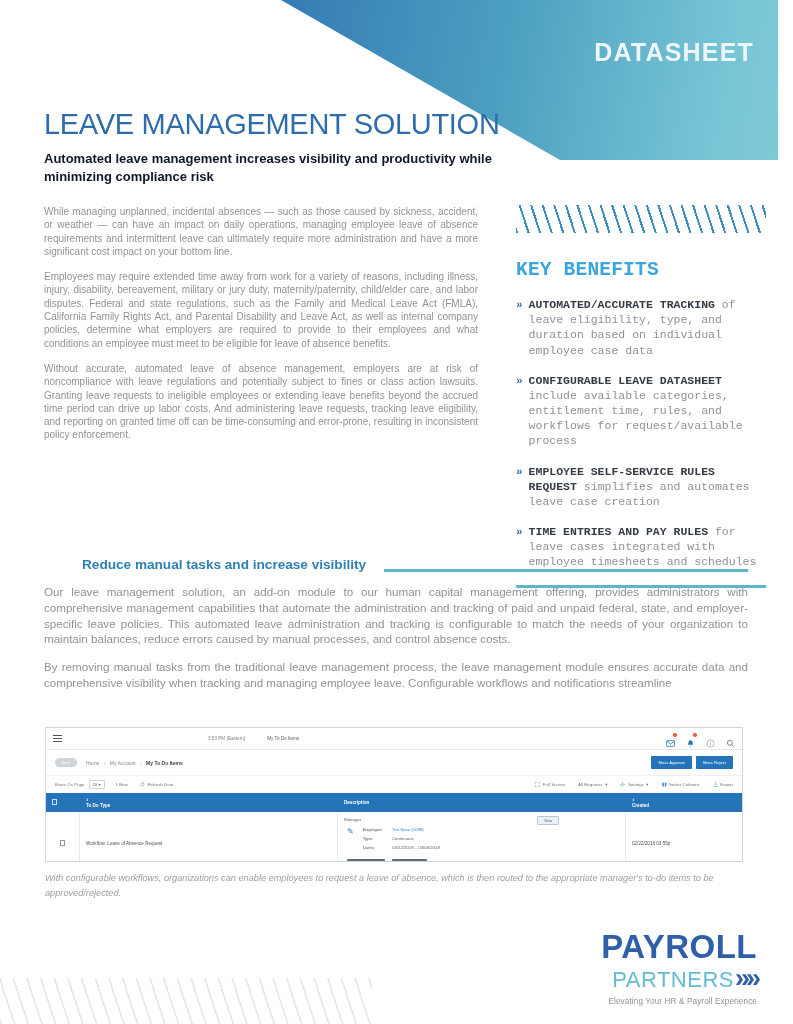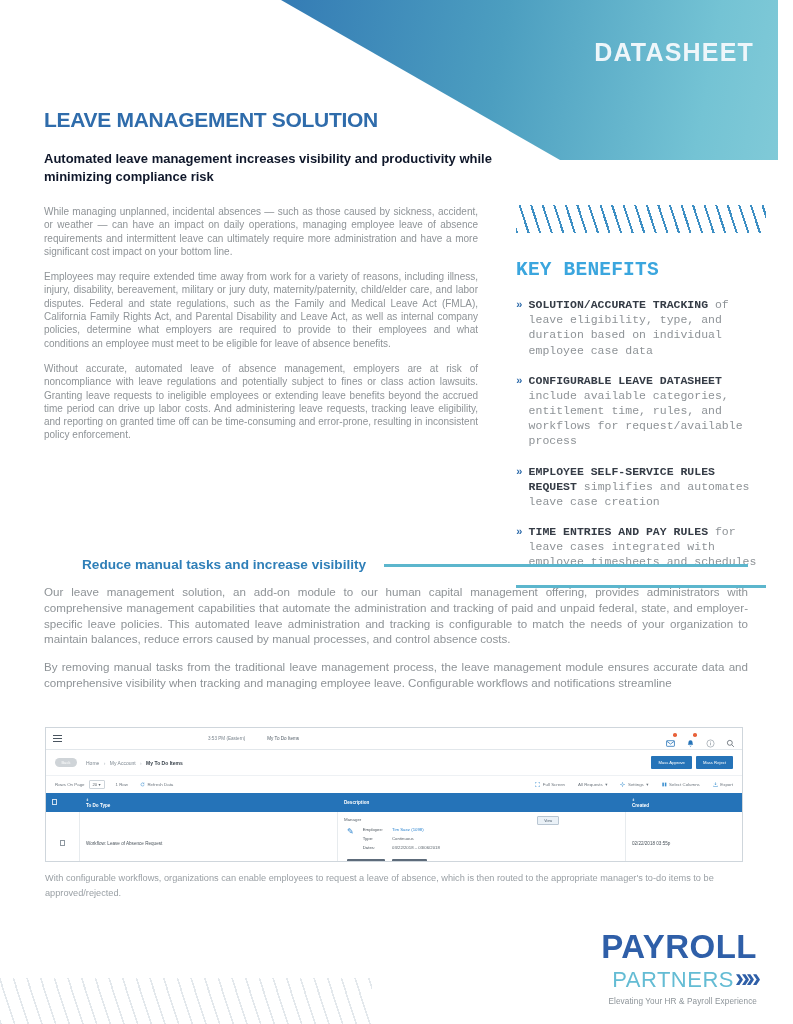--- a/index.html
+++ b/index.html
@@ -23,21 +23,21 @@
   }
   .datasheet-label {
     position: absolute; top: 38px; right: 24px;
     font-size: 25px; font-weight: bold; letter-spacing: 1.2px;
     color: #eef6fa; font-family: "Liberation Sans", sans-serif;
   }
 
   
   .main-title {
     position: absolute; top: 108px; left: 44px;
-    font-size: 21px; font-weight: bold; letter-spacing: -0.3px;
+    font-size: 29px; font-weight: normal; letter-spacing: -0.3px;
     color: #2f6cab; font-family: "Liberation Sans", sans-serif;
   }
   .subtitle {
     position: absolute; top: 150px; left: 44px; width: 450px;
     font-size: 13px; font-weight: bold; line-height: 1.38;
     color: #0f172a;
   }
 
   
   .body-col {
@@ -66,21 +66,21 @@
     line-height: 1.32; padding-right: 6px; padding-top: 1px;
   }
   .kb-text { font-size: 11.5px; line-height: 1.32; color: #8e9397; }
   .kb-text b { color: #353c46; font-weight: bold; }
   .kb-rule {
     margin-top: 10px; width: 250px; height: 3px; background: #5cb6cd;
   }
 
   
   .sec2 { position: absolute; top: 557px; left: 44px; width: 704px; }
-  .sec2-head { display: flex; align-items: center; padding-left: 38px; }
+  .sec2-head { display: flex; align-items: flex-end; padding-left: 38px; }
   .sec2-title { font-size: 13.6px; font-weight: bold; color: #2f7fb8; white-space: nowrap; }
   .sec2-rule { flex: 1; height: 3.5px; background: #5cb6cd; margin-left: 18px; margin-top: 2px; }
   .sec2 p {
     font-size: 11.6px; line-height: 1.36; color: #8e9397;
     text-align: justify; margin-top: 12px;
   }
 
   
   .shot {
     position: absolute; top: 727px; left: 45px; width: 698px; height: 135px;
@@ -165,21 +165,21 @@
   }
   .view-btn {
     position: absolute; top: 4px; right: 66px;
     border: 1px solid #b9c6d2; background: #eaf1f7; color: #4a5a69;
     font-size: 3.6px; padding: 1.6px 6px; border-radius: 1px;
   }
 
   
   .caption {
     position: absolute; top: 871px; left: 45px; width: 700px;
-    font-size: 9.2px; line-height: 1.6; color: #9aa0a5;
+    font-size: 9.2px; line-height: 1.6; font-style: italic; color: #9aa0a5;
   }
 
   
   .logo { position: absolute; top: 930px; right: 36px; text-align: right; }
   .logo-1 {
     font-size: 33px; font-weight: bold; color: #2f5fa8; letter-spacing: 0.5px;
     line-height: 1;
   }
   .logo-2row { display: flex; align-items: baseline; justify-content: flex-end; }
   .logo-2 {
@@ -215,21 +215,21 @@
   </div>
 
   <div class="kb-col">
     <div class="hatch"></div>
     <div class="kb-title">KEY BENEFITS</div>
     <div class="kb-list">
 
       <div class="kb-item">
         <span class="kb-chev">»</span>
         <div class="kb-text">
-          <b>SOLUTION/ACCURATE TRACKING</b><span> of leave eligibility, type, and duration based on individual employee case data</span>
+          <b>AUTOMATED/ACCURATE TRACKING</b><span> of leave eligibility, type, and duration based on individual employee case data</span>
         </div>
       </div>
 
       <div class="kb-item">
         <span class="kb-chev">»</span>
         <div class="kb-text">
           <b>CONFIGURABLE LEAVE DATASHEET</b><span> include available categories, entitlement time, rules, and workflows for request/available process</span>
         </div>
       </div>
 

